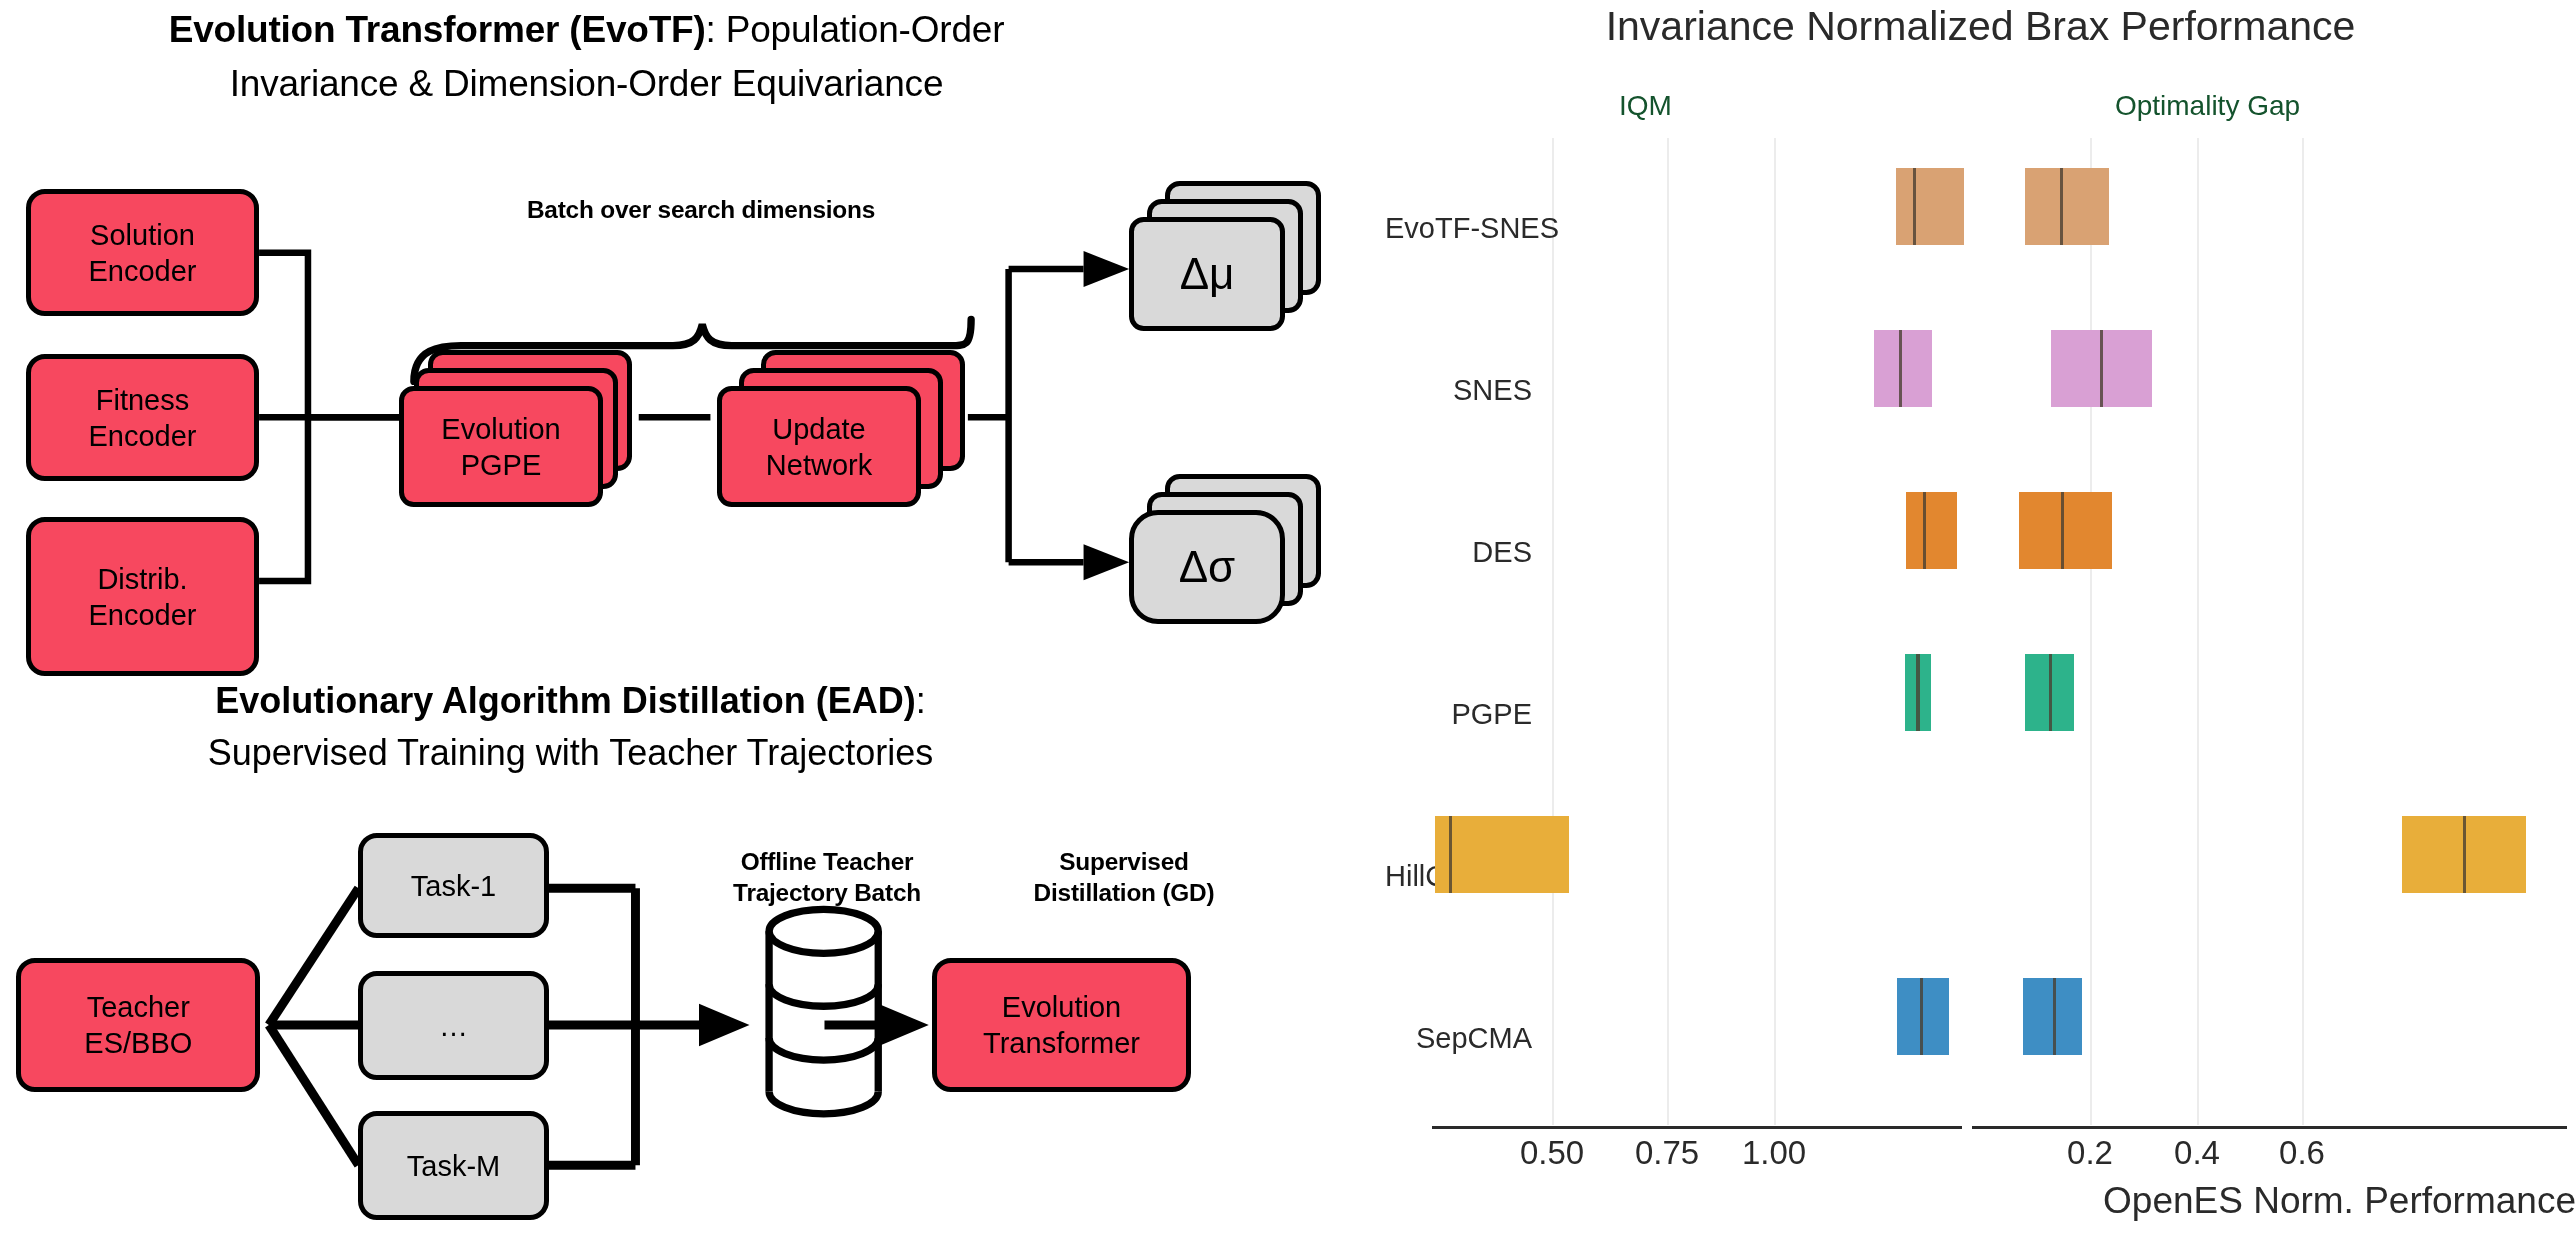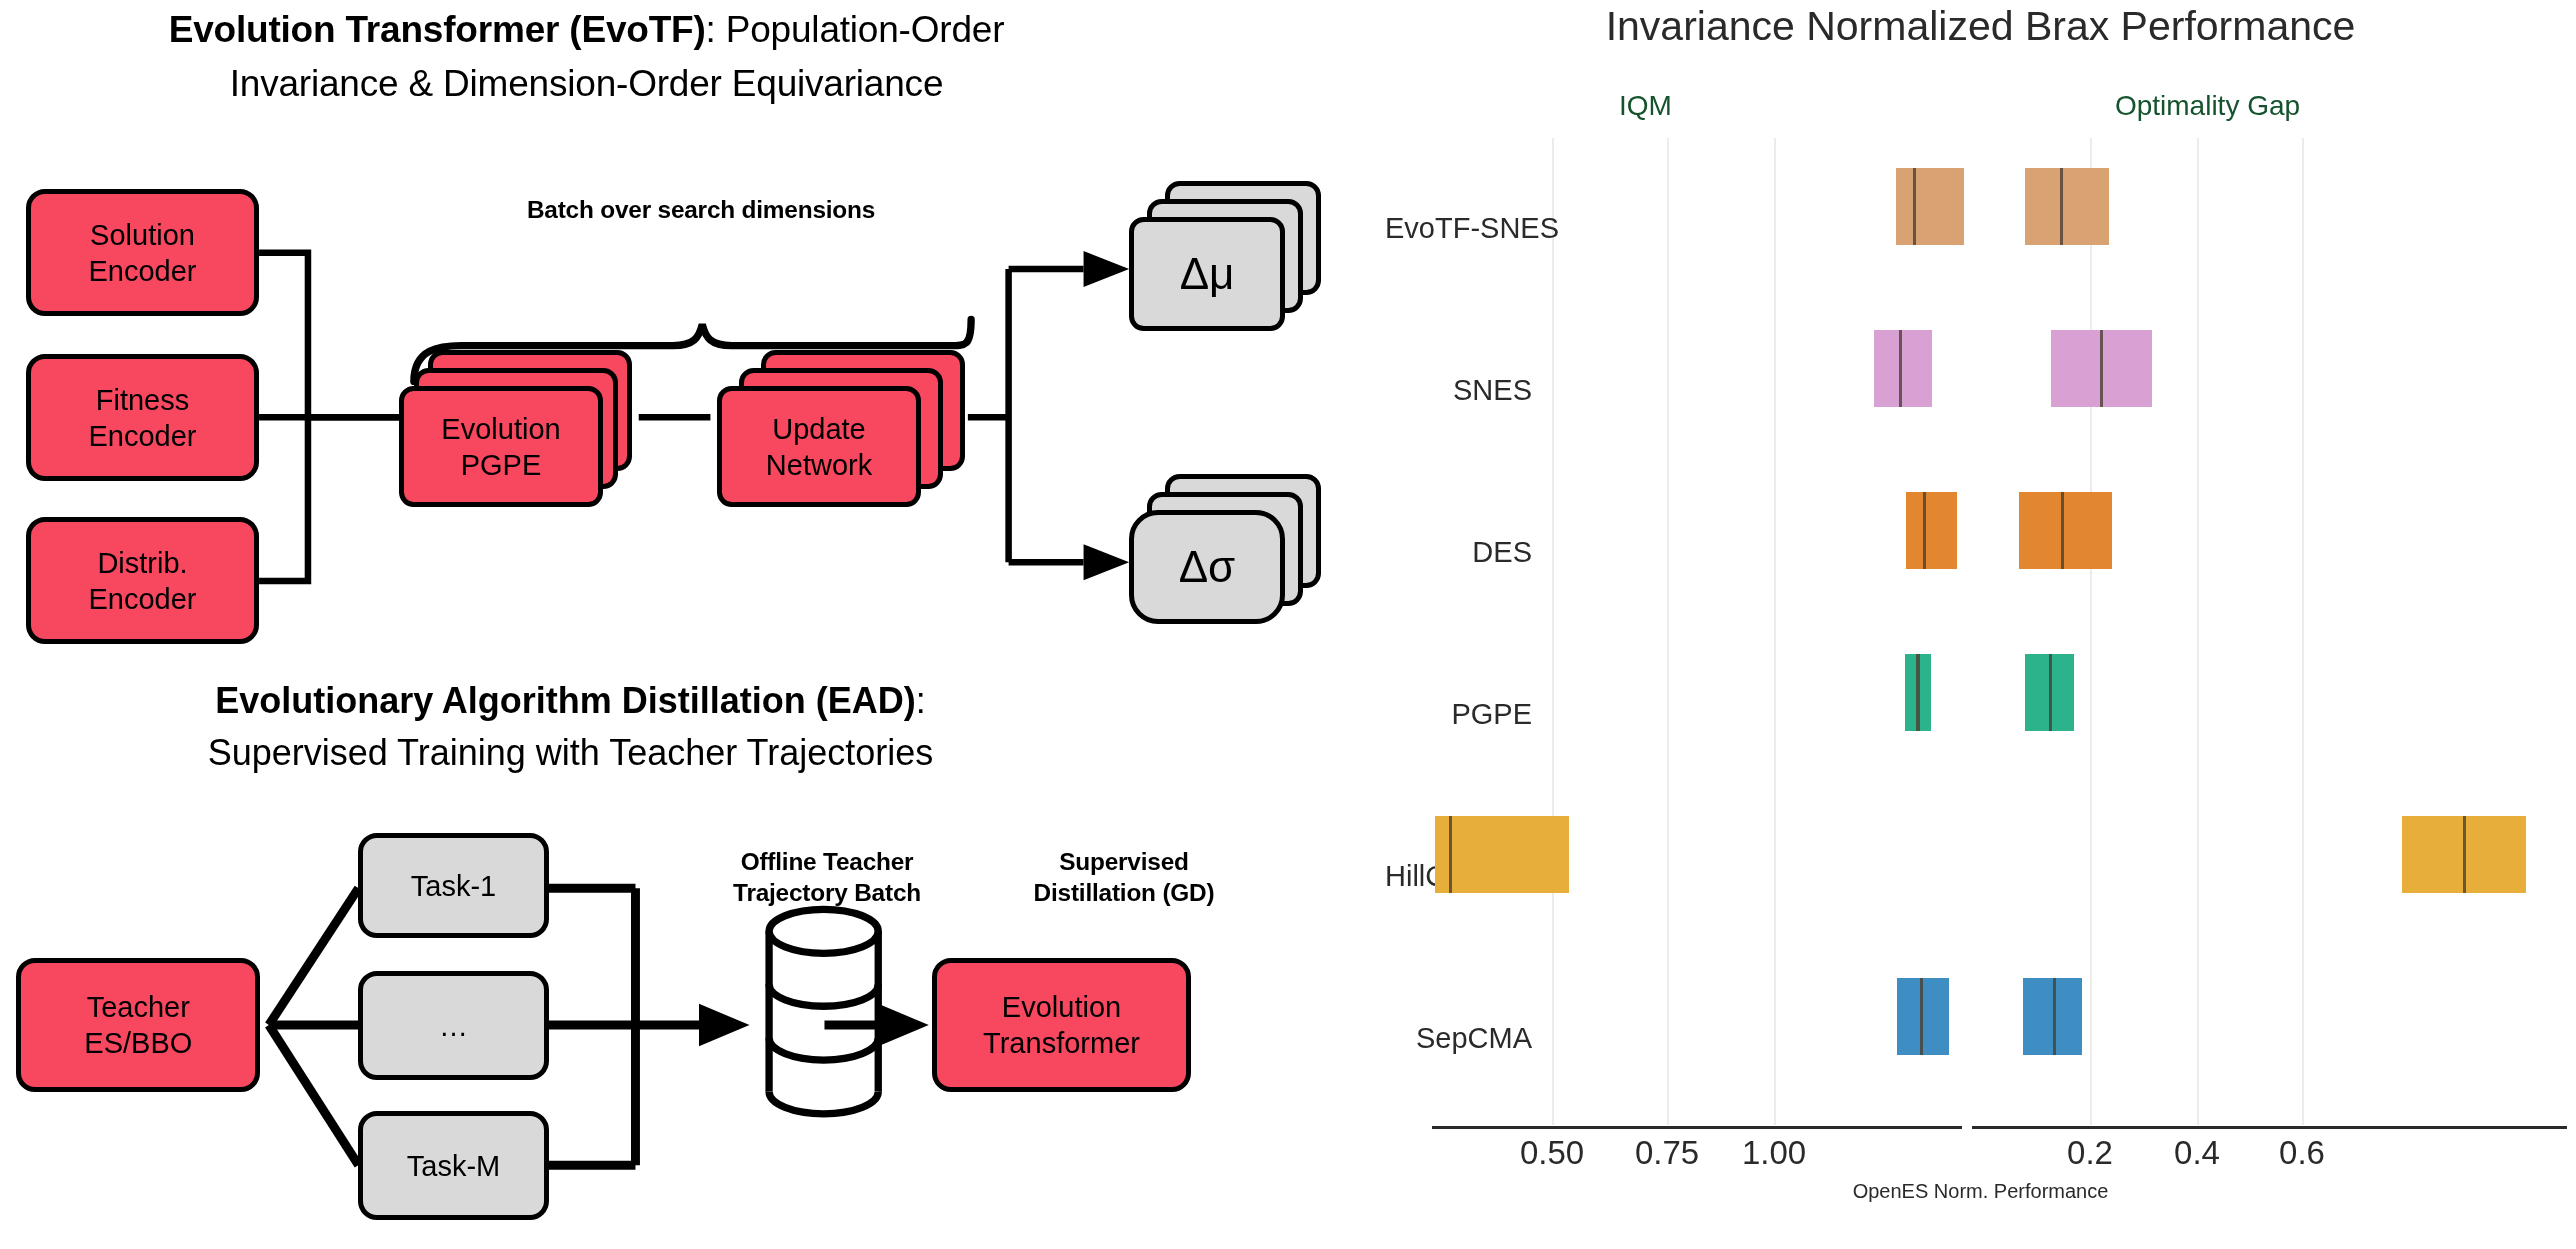--- a/index.html
+++ b/index.html
@@ -67,21 +67,21 @@
     position:absolute;right:0;font-size:29px;color:#2a2a2a;
     text-align:right;white-space:nowrap;
   }
   .gridline{position:absolute;width:1.6px;background:#ececec;}
   .axis{position:absolute;height:3.3px;background:#2a2a2a;}
   .tick{
     position:absolute;font-size:33px;color:#2a2a2a;text-align:center;
     transform:translateX(-50%);
   }
   .xlabel{
-    position:absolute;font-size:20px;color:#2a2a2a;text-align:center;width:100%;
+    position:absolute;font-size:37px;color:#2a2a2a;text-align:right;width:100%;
   }
   .ci-bar{position:absolute;}
   .ci-mid{position:absolute;width:3.3px;background:#4a4032;opacity:.8;}
 </style>
 </head>
 <body>
 
 <div class="page">
 
   <div class="left-col">
@@ -112,21 +112,21 @@
     </svg>
 
     <div class="box" style="left:26px;top:189px;width:233px;height:127px;">
       <span>Solution</span>
       <span>Encoder</span>
     </div>
     <div class="box" style="left:26px;top:354px;width:233px;height:127px;">
       <span>Fitness</span>
       <span>Encoder</span>
     </div>
-    <div class="box" style="left:26px;top:517px;width:233px;height:127px;">
+    <div class="box" style="left:26px;top:517px;width:233px;height:159px;">
       <span>Distrib.</span>
       <span>Encoder</span>
     </div>
 
     <div class="brace-label" style="left:375px;top:194px;width:652px;">
       <span>Batch over search dimensions</span>
     </div>
 
     <div class="stack-wrap" style="left:399px;top:350px;width:244px;height:163px;">
       <div class="lay" style="left:29px;top:0px;  width:204px;height:121px;"></div>

